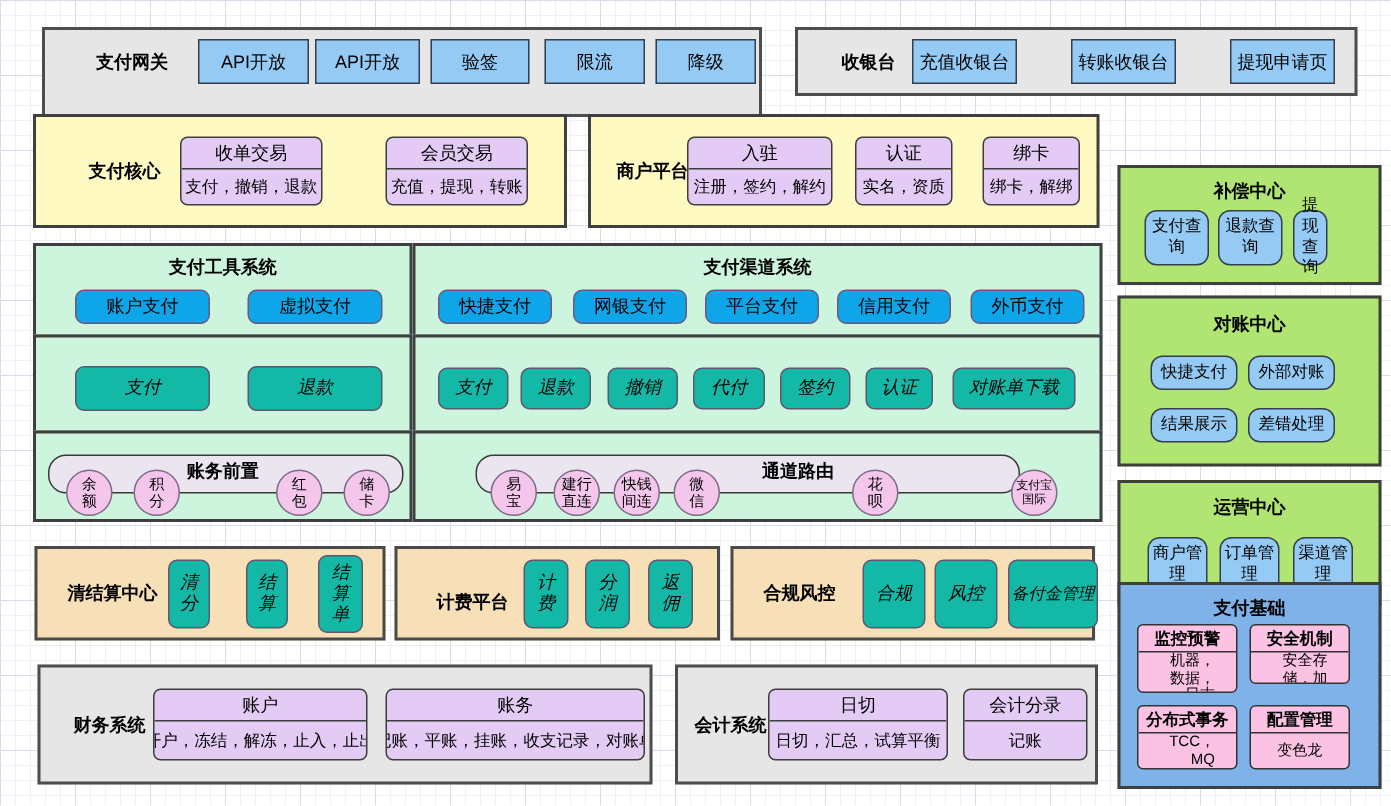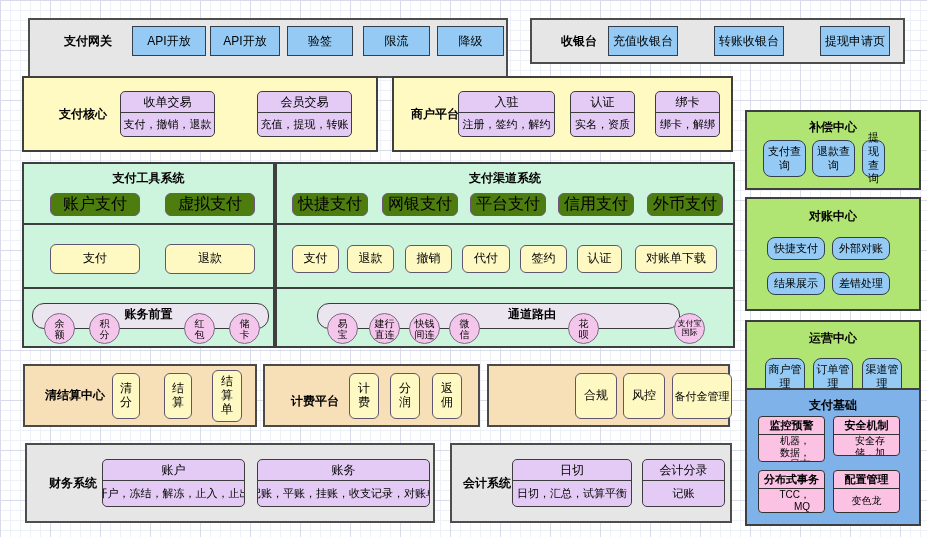--- a/index.html
+++ b/index.html
@@ -20,22 +20,22 @@
   .gray{background:#e6e6e6;border:2px solid #4d4d4d;}
   .yellow{background:#fff9c2;border:2px solid #3f3f3f;}
   .mint{background:#cdf5dd;border:2px solid #3f3f3f;}
   .green{background:#b1e573;border:2px solid #3f3f3f;margin-top:32px;}
   .wheat{background:#f7e0b8;border:2px solid #4a4a4a;}
   .bluebg{background:#7fb2e8;border:2px solid #3f3f3f;}
   .lbl{font-weight:bold;font-size:12px;}
   .sect{position:absolute;left:0;width:100%;text-align:center;font-weight:bold;font-size:12px;}
   .bluebox{background:#94caf4;border:1.5px solid #333f4d;font-size:12px;box-sizing:border-box;}
   .rblue{background:#94caf4;border:1.5px solid #333f4d;border-radius:8px;font-size:11px;line-height:1.25;white-space:pre-line;box-sizing:border-box;}
-  .pink{background:#4d7c0f;border:1.5px solid #70577a;border-radius:6px;font-size:16px;box-sizing:border-box;}
-  .purp{background:#fef9c3;border:1.5px solid #5f5670;border-radius:6px;font-size:12px;box-sizing:border-box;white-space:pre-line;line-height:1.15;}
+  .pink{background:#0ea5e9;border:1.5px solid #70577a;border-radius:6px;font-size:12px;box-sizing:border-box;}
+  .purp{background:#14b8a6;border:1.5px solid #5f5670;border-radius:6px;font-size:12px;box-sizing:border-box;white-space:pre-line;line-height:1.15;font-style:italic;}
   .grp{background:#e3cbf5;border:1.5px solid #3d3d3d;border-radius:5px;display:flex;flex-direction:column;overflow:hidden;box-sizing:border-box;}
   .grp .hd{flex:0 0 20px;border-bottom:1.5px solid #3d3d3d;display:flex;align-items:center;justify-content:center;font-size:12px;}
   .grp .bd{flex:1;display:flex;align-items:center;justify-content:center;font-size:11px;white-space:nowrap;}
   .bar{position:absolute;background:#eae5ef;border:1.5px solid #3a3a3a;border-radius:12px;box-sizing:border-box;}
   .circ{position:absolute;width:31px;height:31px;border-radius:50%;background:#f5c6ec;border:1.5px solid #7c6b85;display:flex;align-items:center;justify-content:center;text-align:center;font-size:10px;line-height:1.1;white-space:pre-line;box-sizing:border-box;}
   .circ.sm{font-size:8px;}
   .igrp{position:absolute;background:#fbc2e4;border:1.5px solid #333;border-radius:4px;display:flex;flex-direction:column;overflow:hidden;box-sizing:border-box;}
   .igrp .hd{flex:0 0 17px;border-bottom:1.5px solid #333;display:flex;align-items:center;justify-content:center;font-weight:bold;font-size:11px;}
   .igrp .bd{flex:1;display:flex;align-items:center;justify-content:center;text-align:right;font-size:10px;line-height:1.15;padding:0 14px;}
   .fs95{font-size:9.5px;}
@@ -194,20 +194,21 @@
     <span class="lbl abs ctr" style="left:18px;top:0;width:64px;height:71px">计费平台</span>
     <div class="purp abs ctr" style="left:84px;top:7px;width:30px;height:46px">计
 费</div>
     <div class="purp abs ctr" style="left:125px;top:7px;width:30px;height:46px">分
 润</div>
     <div class="purp abs ctr" style="left:167px;top:7px;width:30px;height:46px">返
 佣</div>
   </div>
 
   <div class="panel wheat" style="left:487px;top:364px;width:243px;height:63px">
+    <span class="lbl abs ctr" style="left:12px;top:0;width:64px;height:59px">合规风控</span>
     <div class="purp abs ctr" style="left:86px;top:7px;width:42px;height:46px">合规</div>
     <div class="purp abs ctr" style="left:134px;top:7px;width:42px;height:46px">风控</div>
     <div class="purp abs ctr fs11" style="left:183px;top:7px;width:60px;height:46px;white-space:nowrap">备付金管理</div>
   </div>
 
   <div class="panel bluebg" style="left:745px;top:388px;width:176px;height:138px">
     <div class="sect" style="top:7px">支付基础</div>
     <div class="igrp" style="left:11px;top:26px;width:67px;height:46px">
       <div class="hd">监控预警</div>
       <div class="bd">机器，数据，日志</div>

